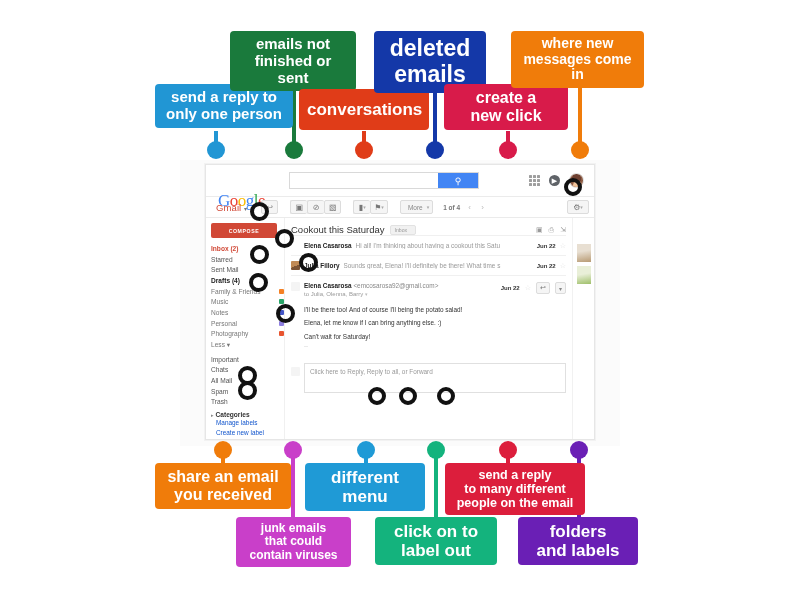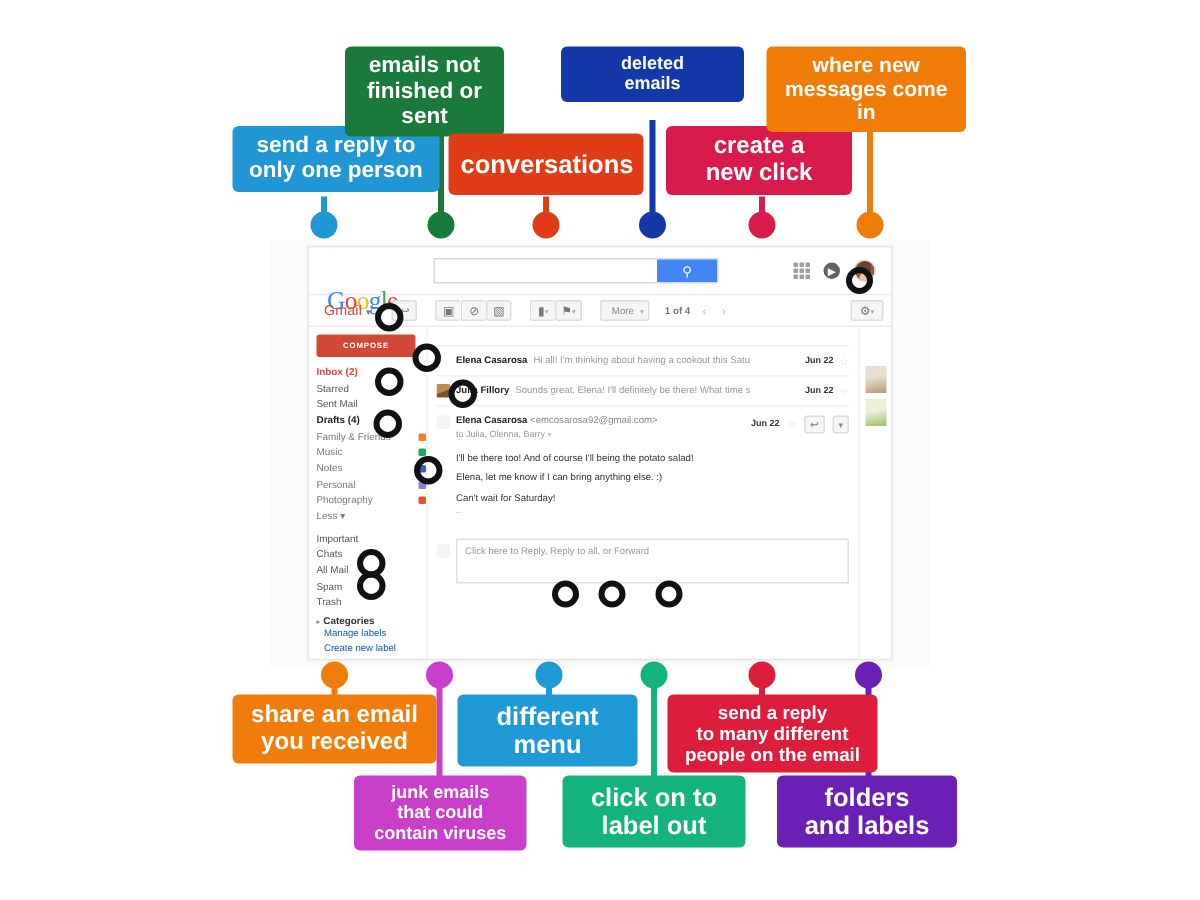--- a/index.html
+++ b/index.html
@@ -256,26 +256,26 @@
   <div class="pin" style="left:214px;top:441px;background:#f07c0a"></div>
   <div class="pin" style="left:284px;top:441px;background:#c93fc9"></div>
   <div class="pin" style="left:357px;top:441px;background:#1f9ad6"></div>
   <div class="pin" style="left:427px;top:441px;background:#14b37d"></div>
   <div class="pin" style="left:499px;top:441px;background:#dc1e3c"></div>
   <div class="pin" style="left:570px;top:441px;background:#6a1fb5"></div>
 
   <div class="callout" style="left:155px;top:84px;width:138px;font-size:15px;background:#2196d4;white-space:pre-line">send a reply to
 only one person</div>
 
-  <div class="callout" style="left:230px;top:31px;width:106px;font-size:15px;background:#1a7a3c;white-space:pre-line">emails not
+  <div class="callout" style="left:230px;top:31px;width:126px;font-size:15px;background:#1a7a3c;white-space:pre-line">emails not
 finished or sent</div>
 
   <div class="callout" style="left:299px;top:89px;width:130px;font-size:17px;background:#e03c18;white-space:pre-line;padding-top:11px;padding-bottom:11px">conversations</div>
 
-  <div class="callout" style="left:374px;top:31px;width:122px;font-size:12px;background:#1438a8;white-space:pre-line">deleted
+  <div class="callout" style="left:374px;top:31px;width:112px;font-size:23px;background:#1438a8;white-space:pre-line">deleted
 emails</div>
 
   <div class="callout" style="left:444px;top:84px;width:124px;font-size:16px;background:#d81b4a;white-space:pre-line">create a
 new click</div>
 
   <div class="callout" style="left:155px;top:463px;width:136px;font-size:16px;background:#f07c0a;white-space:pre-line">share an email
 you received</div>
 
   <div class="callout" style="left:511px;top:31px;width:133px;font-size:14px;background:#f07c0a;white-space:pre-line">where new
 messages come in</div>
@@ -383,20 +383,31 @@
           <span class="tri">▸</span>
           <span style="font-size:6.6px;font-weight:bold;color:#333">Categories</span>
         </div>
         <div style="font-size:6.4px;color:#15c;line-height:1.62;padding-left:5px">
           <div>Manage labels</div>
           <div>Create new label</div>
         </div>
       </div>
 
       <div class="thread">
+        <div class="subject-row">
+          <div class="subject">Cookout this Saturday</div>
+          <div class="ibadge">
+            <span>Inbox</span>
+          </div>
+          <div class="sicons">
+            <span>▣</span>
+            <span>⎙</span>
+            <span>⇲</span>
+          </div>
+        </div>
 
         <div class="msg-collapsed">
           <div class="mini-av blank"></div>
           <span class="sender">Elena Casarosa</span>
           <span class="snippet">Hi all! I'm thinking about having a cookout this Satu</span>
           <span class="mdate">Jun 22</span>
           <span class="star">☆</span>
         </div>
         <div class="msg-collapsed">
           <div class="mini-av photo"></div>

